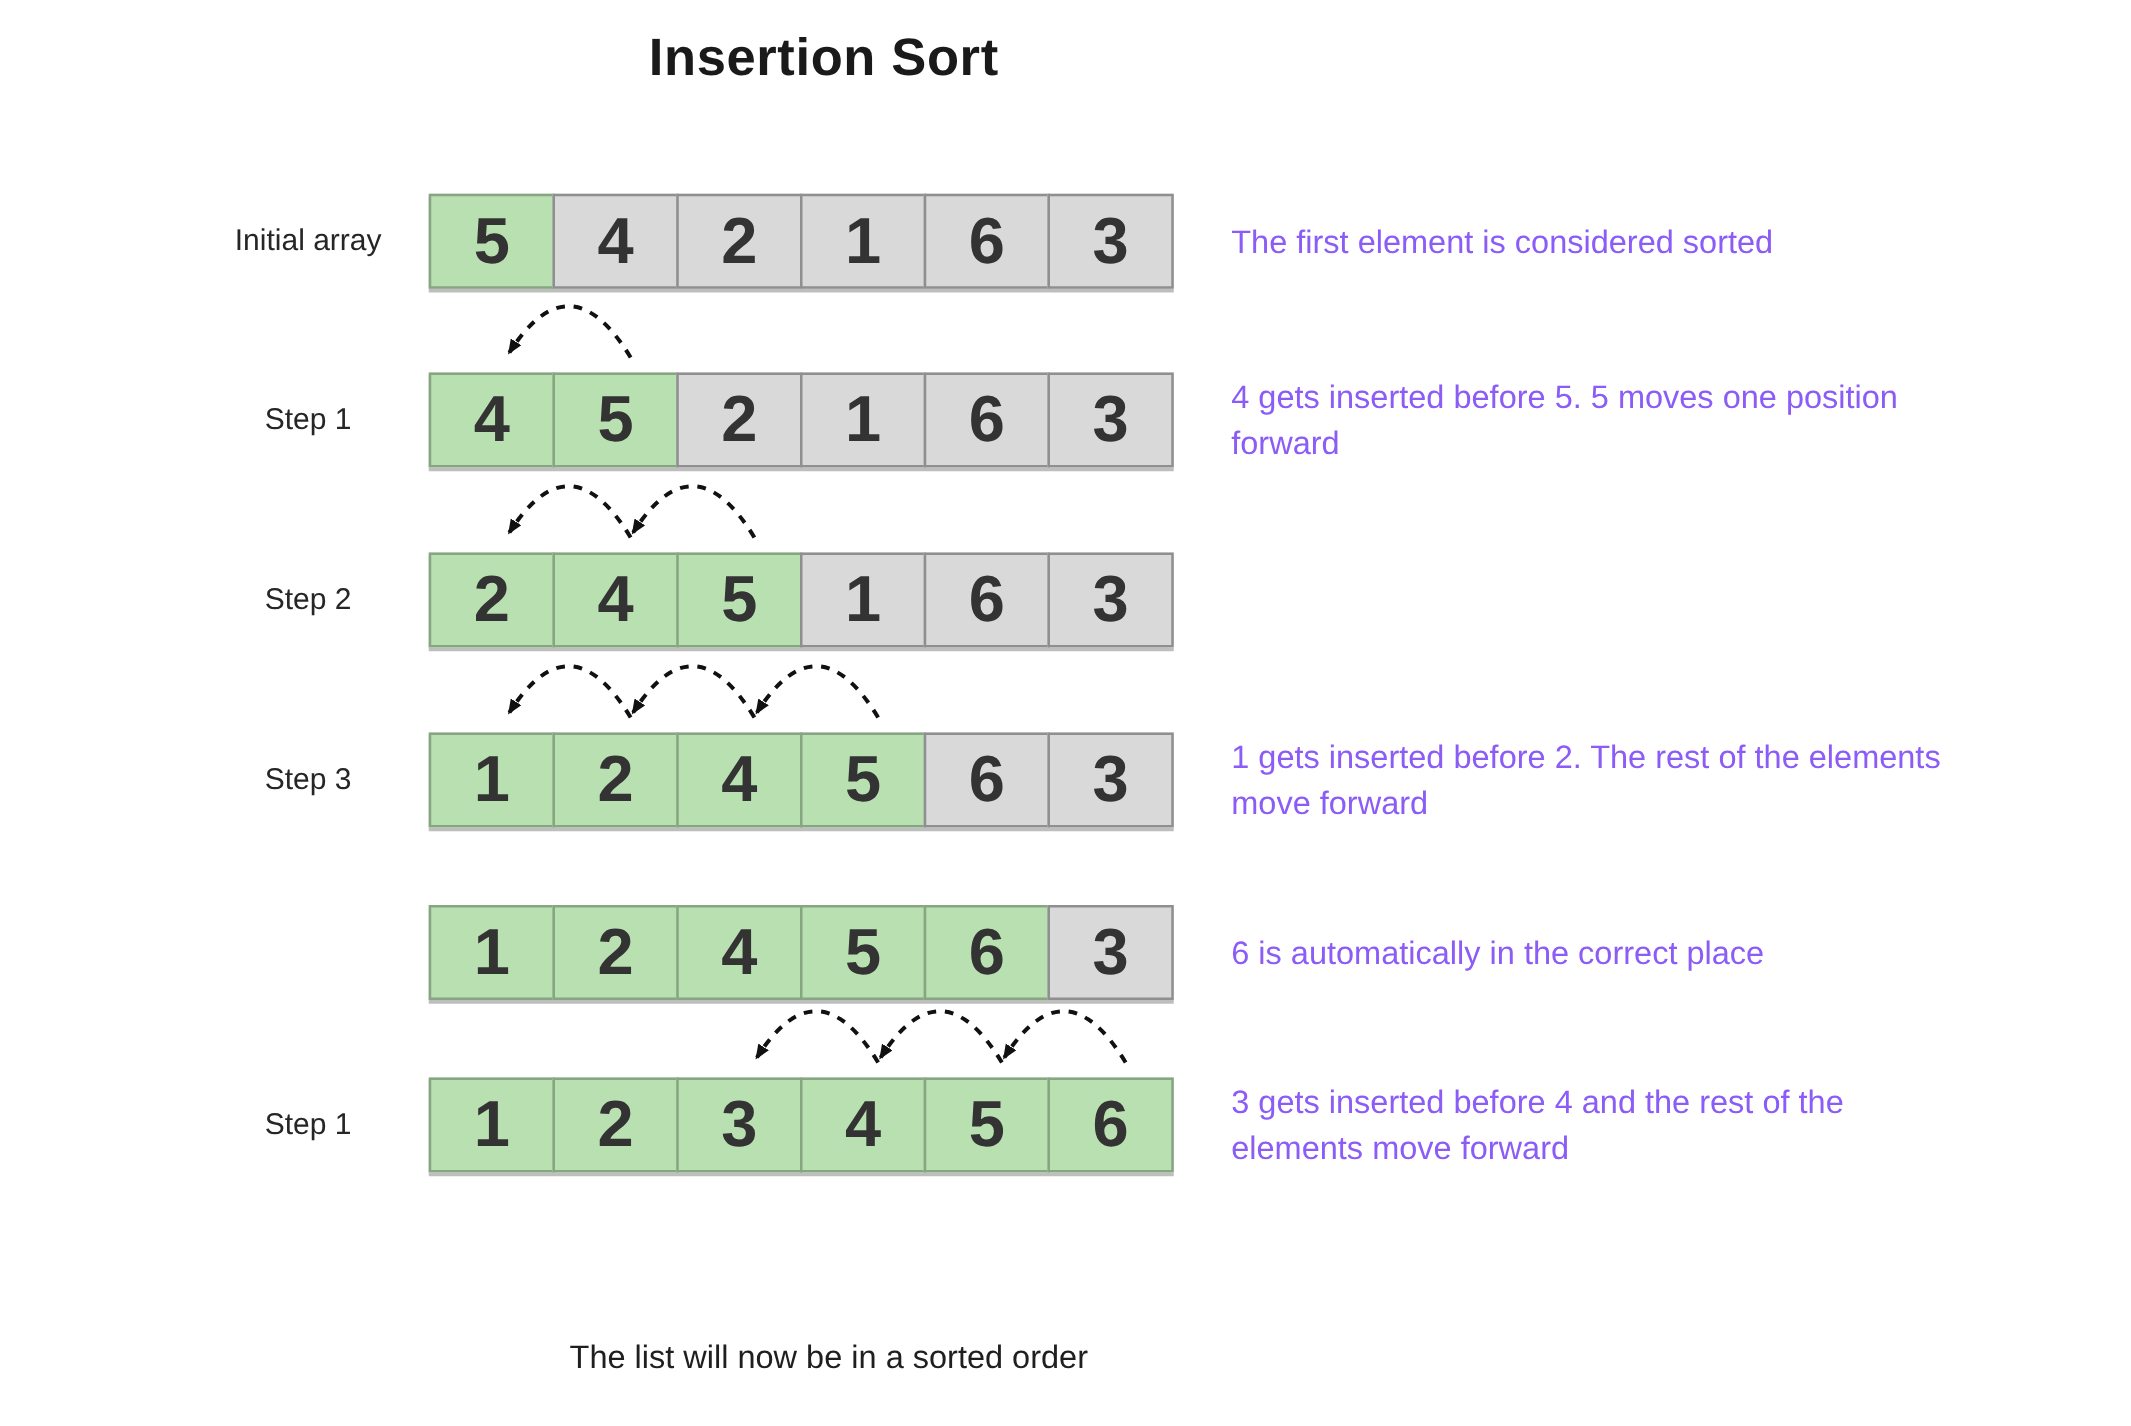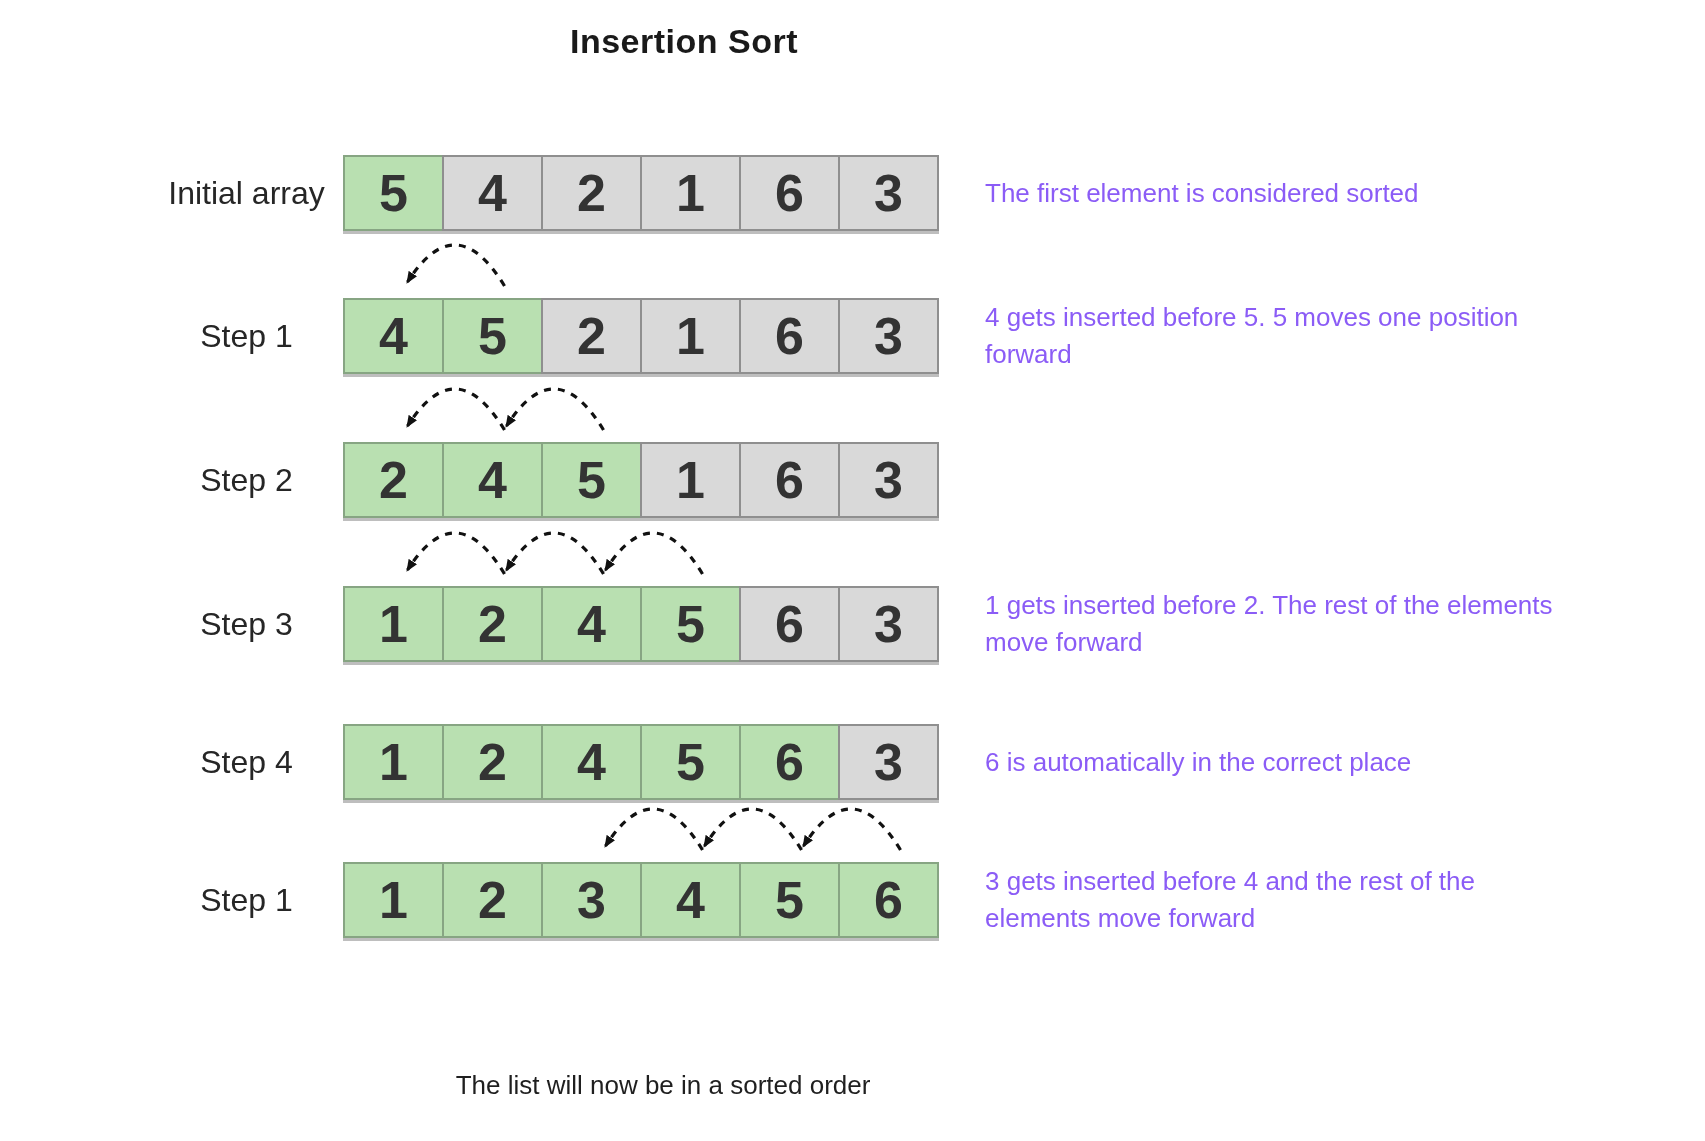--- a/index.html
+++ b/index.html
@@ -7,29 +7,28 @@
     position:relative;
     width:1705px;height:1141px;
     background:#ffffff;
     font-family:"Liberation Sans", sans-serif;
     color:#262626;
     overflow:hidden;
   }
   .page-title{
     position:absolute;top:22px;left:0;width:1318px;
     text-align:center;
-    font-size:34px;font-weight:700;color:#1a1a1a;
+    font-size:42px;font-weight:700;color:#1a1a1a;
     letter-spacing:0.5px;
-    padding-left:25px;
   }
   .sort-row{position:absolute;left:0;width:1705px;height:76px;}
   .row-label{
     position:absolute;left:139px;top:0;width:215px;height:76px;
     display:flex;align-items:center;justify-content:center;
-    font-size:32px;color:#262626;
+    font-size:24px;color:#262626;
   }
   .cells{
     position:absolute;left:343px;top:0;height:76px;
     display:flex;
     box-shadow:0 3px 0 rgba(110,110,110,0.45);
   }
   .cell{
     box-sizing:border-box;
     width:101px;height:76px;
     display:flex;align-items:center;justify-content:center;
@@ -136,21 +135,20 @@
           <div class="cell sorted">4</div>
           <div class="cell sorted">5</div>
           <div class="cell unsorted">6</div>
           <div class="cell unsorted">3</div>
         </div>
       <div class="row-note">1 gets inserted before 2. The rest of the elements move forward</div>
     </div>
 
     <div class="sort-row" style="top: 724px;">
 
-      <div class="row-label">Step 4</div>
       <div class="cells">
           <div class="cell sorted">1</div>
           <div class="cell sorted">2</div>
           <div class="cell sorted">4</div>
           <div class="cell sorted">5</div>
           <div class="cell sorted">6</div>
           <div class="cell unsorted">3</div>
         </div>
       <div class="row-note">6 is automatically in the correct place</div>
     </div>

